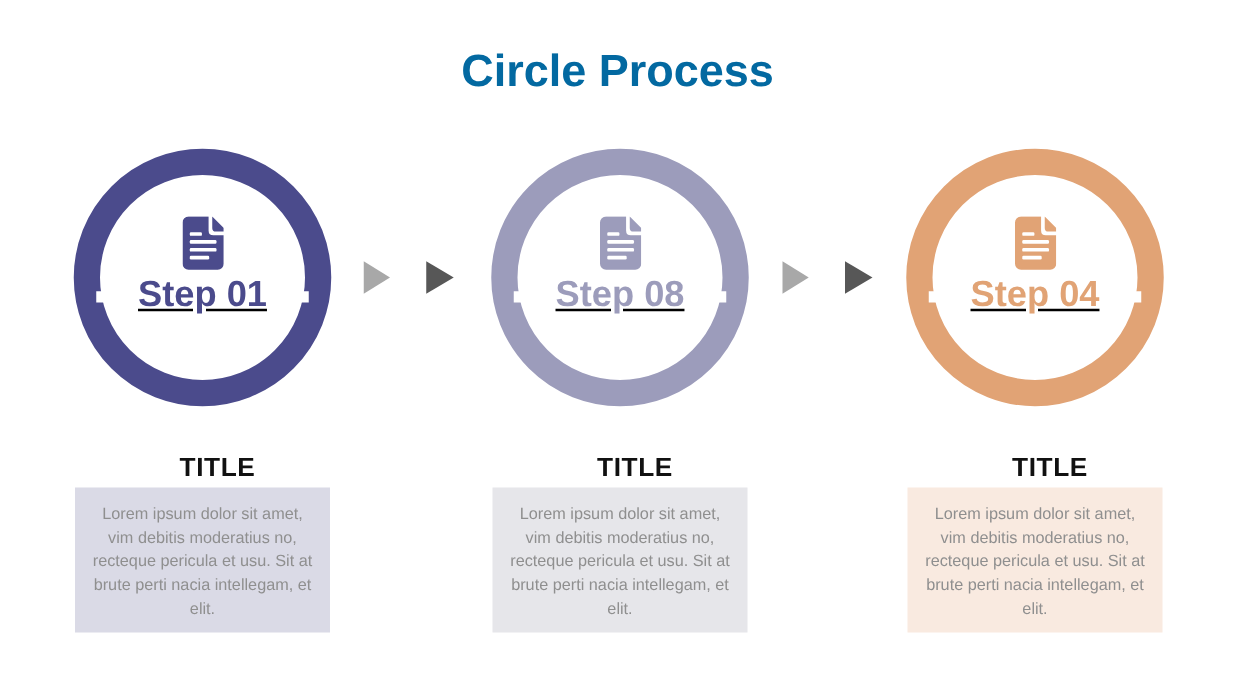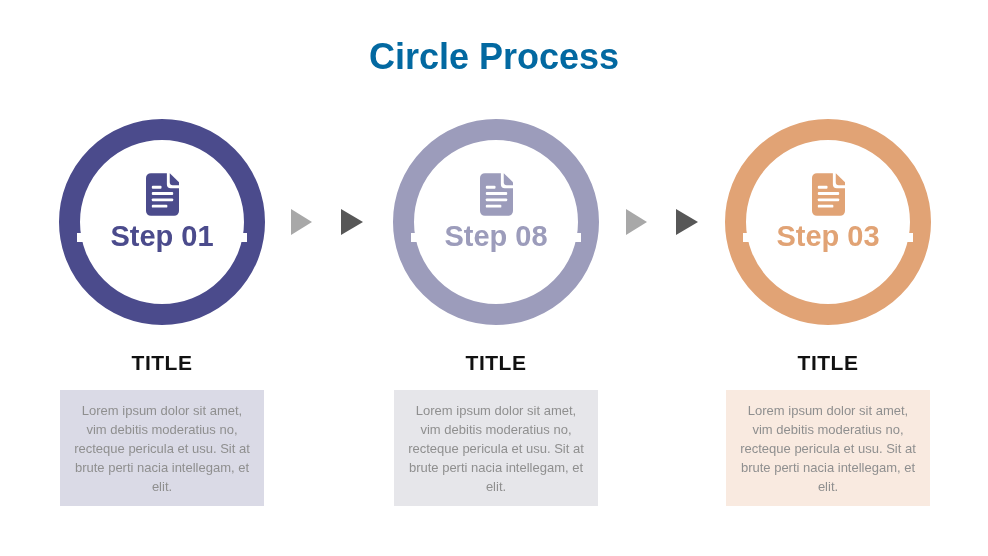--- a/index.html
+++ b/index.html
@@ -11,35 +11,36 @@
     position:absolute;top:36px;left:0;width:100%;margin:0;
     text-align:center;font-size:36px;font-weight:700;color:#0369a1;letter-spacing:0;
   }
   .step-group{position:absolute;top:0;left:0;}
   
   .ring{
     position:absolute;width:206px;height:206px;box-sizing:border-box;
     border:21px solid var(--c);border-radius:50%;
     display:flex;flex-direction:column;align-items:center;justify-content:center;
     padding-bottom:18px;
+    text-decoration:underline;
   }
   .ring .gap{position:absolute;width:26px;height:9px;background:#ffffff;top:93px;}
   .ring .gap.left{left:-3px;}
   .ring .gap.right{right:-3px;}
   .doc-icon{width:33px;height:43px;margin-bottom:5px;}
   .doc-icon .shape{fill:var(--c);}
   .doc-icon .line{fill:#ffffff;}
   .step-label{
     font-size:29px;font-weight:700;color:var(--c);line-height:1.1;white-space:nowrap;
   }
   .arrow{position:absolute;width:0;height:0;border-top:13px solid transparent;border-bottom:13px solid transparent;}
   .arrow.light{border-left:21px solid var(--alight);}
   .arrow.dark{border-left:22px solid var(--adark);}
   .section-title{
-    position:absolute;top:351px;width:206px;margin:0;text-align:center;
+    position:absolute;top:351px;width:206px;margin:12px;text-align:center;
     font-size:21px;font-weight:700;color:#111111;letter-spacing:0.5px;
   }
   .desc-box{
     position:absolute;top:390px;width:204px;height:116px;box-sizing:border-box;
     background:var(--box);display:flex;align-items:center;justify-content:center;
     padding:9px 11px;
   }
   .desc-text{
     font-size:13px;line-height:19px;color:#8f8f8f;text-align:center;margin:0;
   }
@@ -102,21 +103,21 @@
       <span class="gap left"></span>
       <span class="gap right"></span>
       <svg class="doc-icon" viewBox="0 0 34 44">
         <path class="shape" d="M21.5 0 H5 A5 5 0 0 0 0 5 V39 A5 5 0 0 0 5 44 H29 A5 5 0 0 0 34 39 V15.5 H25.5 Q21.5 15.5 21.5 11.5 Z"></path>
         <path class="shape" d="M24.5 0 L34 9.5 V12.5 H27.5 Q24.5 12.5 24.5 9.5 Z"></path>
         <rect class="line" x="6" y="13" width="10" height="3" rx="1"></rect>
         <rect class="line" x="6" y="19.5" width="22" height="3" rx="1"></rect>
         <rect class="line" x="6" y="26" width="22" height="3" rx="1"></rect>
         <rect class="line" x="6" y="32.5" width="16" height="3" rx="1"></rect>
       </svg>
-      <div class="step-label">Step 03</div>
+      <div class="step-label">Step 04</div>
     </div>
     <h2 class="section-title" style="left:725px;">TITLE</h2>
     <div class="desc-box" style="left:726px;">
       <p class="desc-text">Lorem ipsum dolor sit amet, vim debitis moderatius no, recteque pericula et usu. Sit at brute perti nacia intellegam, et elit.</p>
     </div>
   </div>
 
 </div>
 
 </body></html>

